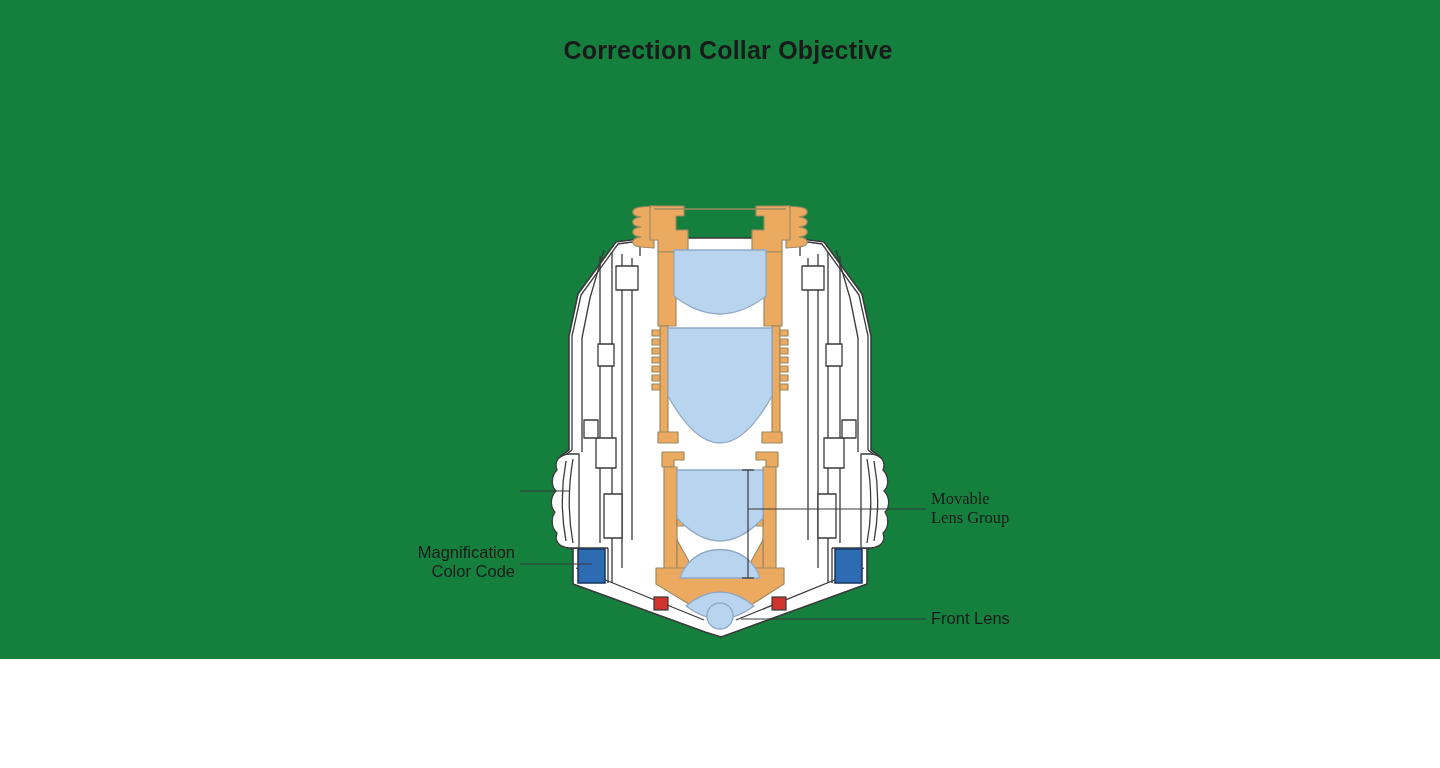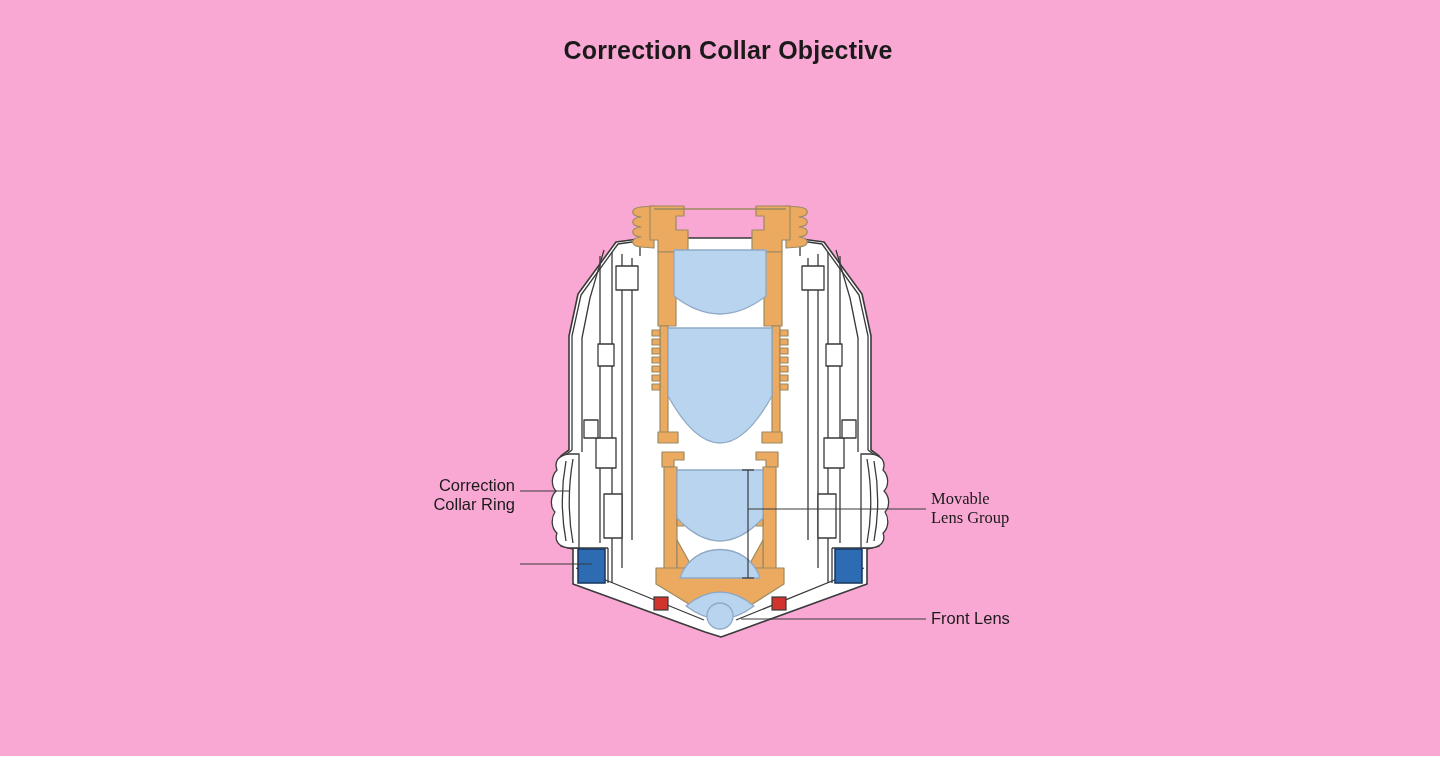--- a/index.html
+++ b/index.html
@@ -1,16 +1,16 @@
 <!DOCTYPE html>
 <html style="--barrel-orange: #ecaa60; --barrel-orange-outline: #9c8a62; --lens-blue: #b9d4ee; --lens-outline: #8fa9c6; --magnification-band-blue: #2d6bb2; --band-outline: #17365c; --seal-red: #d0342c; --housing-ink: #3a3a3a; --text: #1a1a1a;"><head>
 <meta charset="utf-8">
 <style>
   html,body{margin:0;padding:0;background:#fff;}
-  .stage{position:relative;width:1440px;height:756px;background:#f9a8d4;overflow:hidden;
+  .stage{position:relative;width:1440px;height:659px;background:#15803d;overflow:hidden;
          font-family:"Liberation Sans",sans-serif;}
   .title{position:absolute;top:36px;left:0;width:100%;box-sizing:border-box;padding-left:16px;
          text-align:center;font-size:25px;font-weight:bold;color:var(--text,#1a1a1a);
          letter-spacing:0.2px;}
   .lbl{position:absolute;font-size:16.5px;line-height:19px;color:var(--text,#1a1a1a);}
   .lbl.right{text-align:right;}
   svg{position:absolute;left:0;top:0;}
   .w   {fill:#ffffff;stroke:var(--housing-ink,#3a3a3a);stroke-width:1.6;stroke-linejoin:round;}
   .wn  {fill:#ffffff;stroke:var(--housing-ink,#3a3a3a);stroke-width:1.3;stroke-linejoin:round;}
   .ln  {fill:none;stroke:var(--housing-ink,#3a3a3a);stroke-width:1.3;stroke-linejoin:round;stroke-linecap:butt;}
@@ -111,25 +111,25 @@
       <path class="leader" d="M742,470 H754"></path>
       <path class="leader" d="M742,578 H754"></path>
     </g>
 
     <path class="leader" d="M520,491 H570"></path>
     <path class="leader" d="M520,564 H592"></path>
     <path class="leader" d="M748,509 H926"></path>
     <path class="leader" d="M741,619 H926"></path>
   </svg>
 
-  <div class="lbl right" style="left:360px;top:476px;width:155px;">
-    <div>Correction</div>
-    <div>Collar Ring</div>
+
+  <div class="lbl right" style="left:360px;top:543px;width:155px;">
+    <div>Magnification</div>
+    <div>Color Code</div>
   </div>
-
 
   <div class="lbl" style="left:931px;top:489px;font-family:Liberation Serif, serif;">
     <div>Movable</div>
     <div>Lens Group</div>
   </div>
 
   <div class="lbl" style="left:931px;top:609px;">
     <div>Front Lens</div>
   </div>
 

